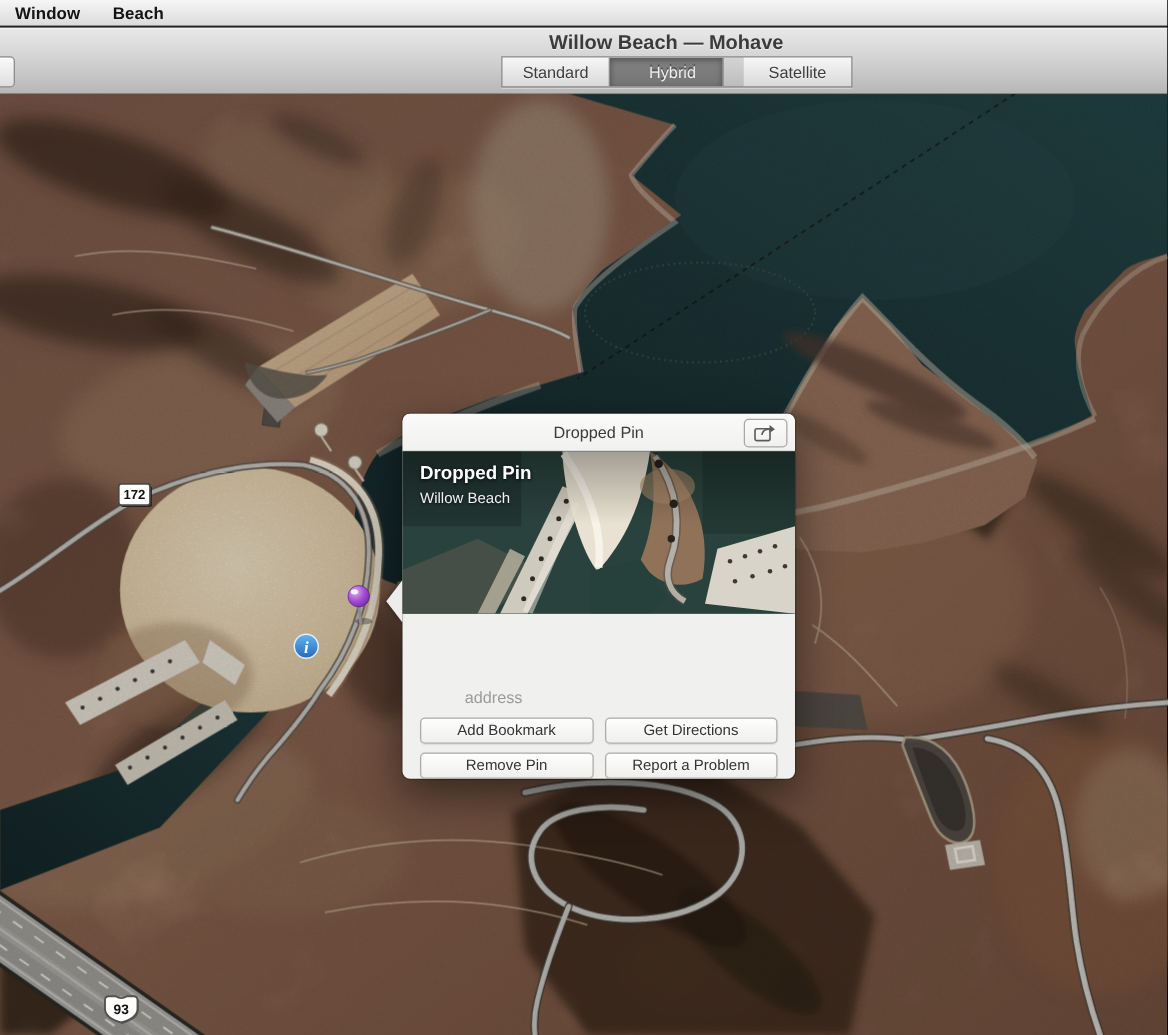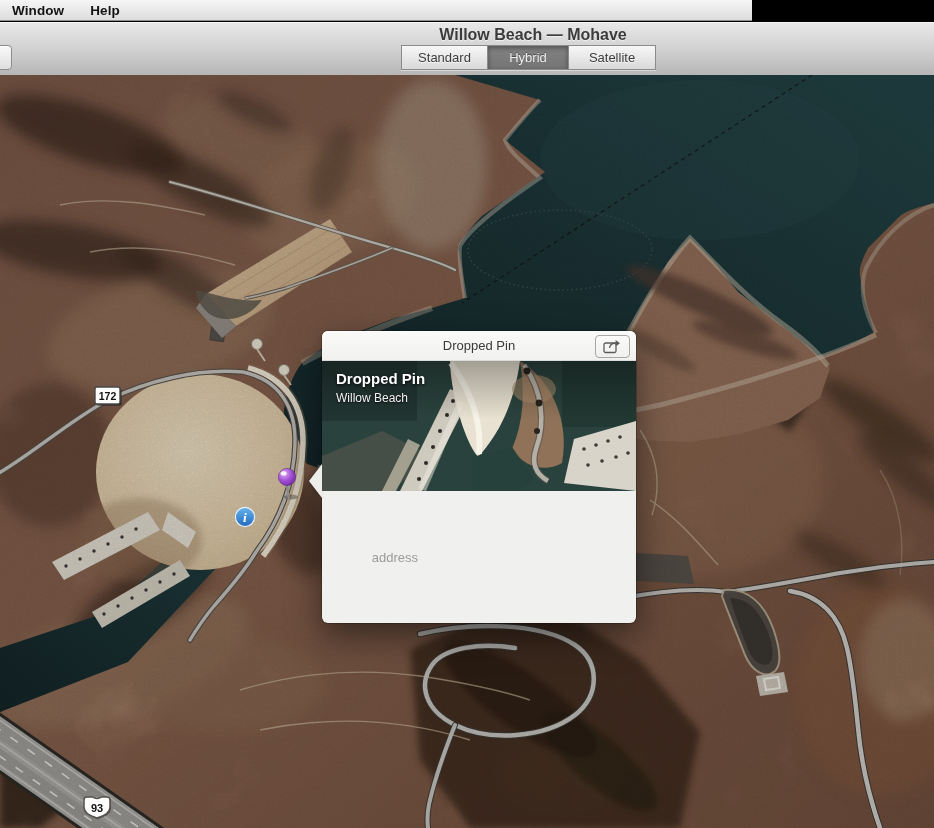--- a/index.html
+++ b/index.html
@@ -1,20 +1,20 @@
 <!DOCTYPE html>
 <html><head>
 <meta charset="utf-8">
 <style>
   html,body{margin:0;padding:0;background:#000;}
   body{width:934px;height:828px;position:relative;overflow:hidden;
        font-family:"Liberation Sans",sans-serif;-webkit-font-smoothing:antialiased;}
 
   
-  .menubar{position:absolute;left:0;top:0;width:752px;height:21px;
+  .menubar{position:absolute;left:0;top:0;width:934px;height:21px;
     background:linear-gradient(#f6f6f6,#dcdcdc);border-bottom:1px solid #8e8e8e;
     display:flex;align-items:center;padding-left:12px;box-sizing:border-box;gap:26px;}
   .menu-item{font-size:13.5px;font-weight:700;color:#141414;letter-spacing:.1px;cursor:default;}
 
   
   .titlebar{position:absolute;left:0;top:22px;width:934px;height:53px;
     background:linear-gradient(#e9e9e9,#cfcfcf 55%,#b6b6b6);
     border-bottom:1px solid #7c7c7c;box-shadow:inset 0 1px 0 rgba(255,255,255,.65);}
   .win-title{position:absolute;left:533px;top:4px;transform:translateX(-50%);
     font-size:16px;font-weight:700;color:#3b3b3b;text-shadow:0 1px 0 rgba(255,255,255,.6);white-space:nowrap;}
@@ -22,22 +22,22 @@
     border:1px solid #8d8d8d;border-radius:4px;
     background:linear-gradient(#fafafa,#dedede);box-shadow:inset 0 1px 0 #fff;}
   .segmented{position:absolute;left:401px;top:23px;height:23px;display:flex;
     border:1px solid #8b8b8b;border-radius:0;overflow:hidden;
     box-shadow:0 1px 0 rgba(255,255,255,.45);}
   .seg{height:23px;line-height:23px;text-align:center;font-size:13px;color:#3c3c3c;
     background:linear-gradient(#f7f7f7,#d9d9d9);text-shadow:0 1px 0 rgba(255,255,255,.65);
     border-right:1px solid #8b8b8b;cursor:default;}
   .seg:last-child{border-right:none;}
   .seg.sel{background:linear-gradient(#828282,#757575);color:#efefef;
-    text-shadow:0 -1px 0 rgba(0,0,0,.4);box-shadow:inset 0 2px 5px rgba(0,0,0,.38);}
-  .seg-standard{width:85px;} .seg-hybrid{width:80px;} .seg-satellite{width:86px;}
+    text-shadow:0 -1px 0 rgba(0,0,0,.4);box-shadow:inset 0 2px 5px rgba(0,0,0,.38);padding-left:10px;}
+  .seg-standard{width:85px;} .seg-hybrid{width:80px;} .seg-satellite{width:86px;margin-left:16px;}
 
   
   .map{position:absolute;left:0;top:75px;width:934px;height:753px;}
 
   
   .popover{position:absolute;left:322px;top:331px;width:314px;height:292px;
     background:#f0f0ee;border-radius:6px;
     box-shadow:0 12px 34px rgba(0,0,0,.5),0 0 0 1px rgba(0,0,0,.22);}
   .pop-arrow{position:absolute;left:-13px;top:133px;width:0;height:0;
     border-top:17px solid transparent;border-bottom:17px solid transparent;
@@ -61,21 +61,21 @@
   .pop-btn{height:21px;border:1px solid #acaca8;border-radius:4px;
     background:linear-gradient(#fefefe,#efefed);font-family:"Liberation Sans",sans-serif;
     font-size:12px;color:#333;text-shadow:0 1px 0 #fff;box-shadow:0 1px 1px rgba(0,0,0,.08);
     padding:0;line-height:19px;cursor:default;}
 </style>
 </head>
 <body>
 
 <div class="menubar">
   <span class="menu-item">Window</span>
-  <span class="menu-item">Help</span>
+  <span class="menu-item">Beach</span>
 </div>
 
 <div class="titlebar">
   <span class="win-title">Willow Beach — Mohave</span>
   <div class="partial-btn"></div>
   <div class="segmented">
     <div class="seg seg-standard">Standard</div>
     <div class="seg seg-hybrid sel">Hybrid</div>
     <div class="seg seg-satellite">Satellite</div>
   </div>
@@ -406,14 +406,20 @@
       <rect width="314" height="130" fill="url(#vig)"></rect>
     </svg>
     <span class="img-title">Dropped Pin</span>
     <span class="img-sub">Willow Beach</span>
   </div>
 
   <div class="pop-body">
     <div class="addr-row">
       <div class="addr-label">address</div>
     </div>
+    <div class="btn-grid">
+      <button class="pop-btn">Add Bookmark</button>
+      <button class="pop-btn">Get Directions</button>
+      <button class="pop-btn">Remove Pin</button>
+      <button class="pop-btn">Report a Problem</button>
+    </div>
   </div>
 </div>
 
 </body></html>

